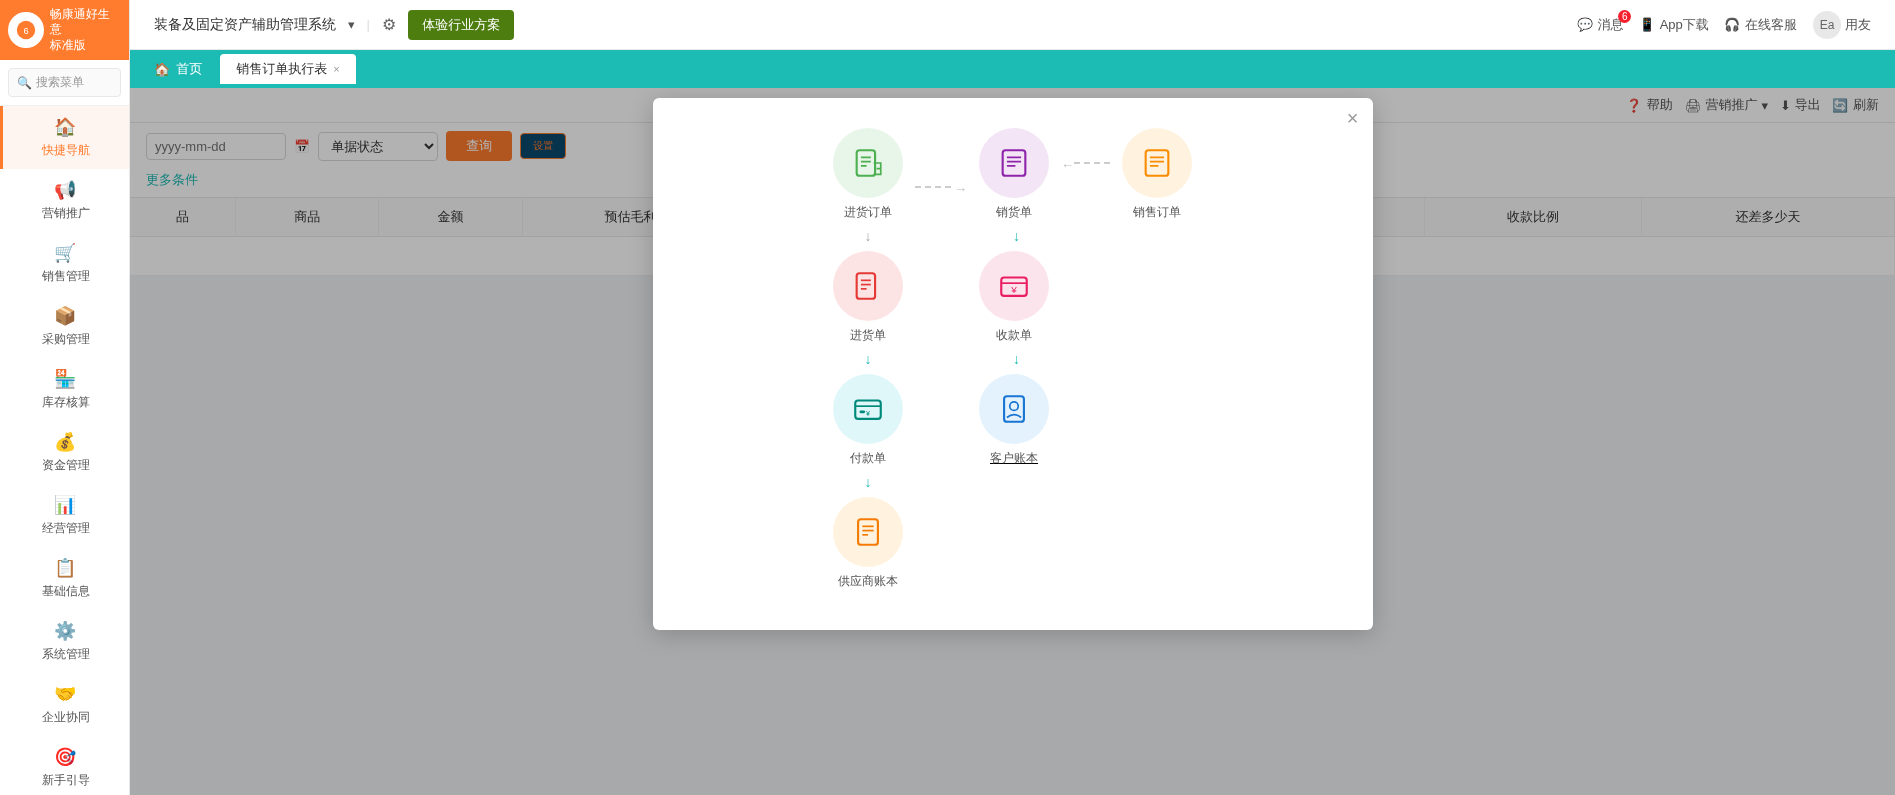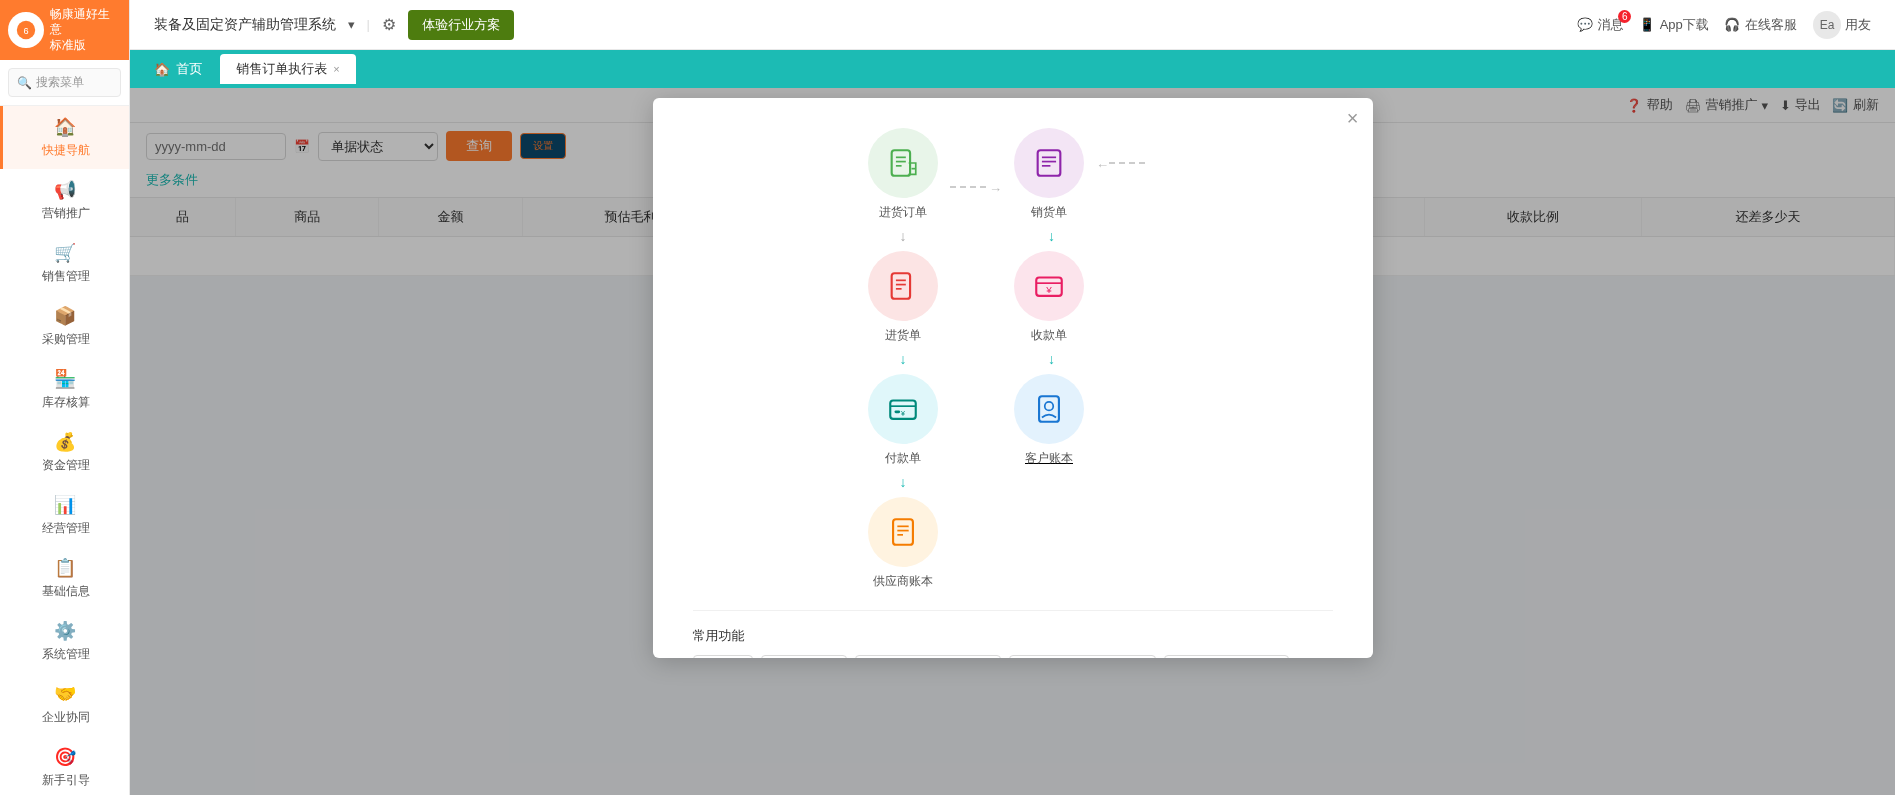--- a/index.html
+++ b/index.html
@@ -360,20 +360,31 @@
                           <line x1="7" y1="11" x2="17" y2="11" stroke="#8e24aa" stroke-width="1.2"></line>
                           <line x1="7" y1="14" x2="13" y2="14" stroke="#8e24aa" stroke-width="1.2"></line>
                         </svg>
                     </div>
                     <span class="flow-label">销货单</span>
                   </div>
                   <div style="display:flex;align-items:center;height:70px;margin:0 12px;">
                     <span style="color:#bbb;font-size:13px;">←</span>
                     <div style="width:36px;height:0;border-top:2px dashed #ccc;"></div>
                   </div>
+                  <div class="flow-node">
+                    <div class="flow-circle fc-orange">
+                      <svg width="34" height="34" viewBox="0 0 24 24" fill="none">
+                          <rect x="4" y="3" width="16" height="18" rx="2" stroke="#fb8c00" stroke-width="1.5" fill="#fff3e0"></rect>
+                          <line x1="7" y1="8" x2="17" y2="8" stroke="#fb8c00" stroke-width="1.2"></line>
+                          <line x1="7" y1="11" x2="17" y2="11" stroke="#fb8c00" stroke-width="1.2"></line>
+                          <line x1="7" y1="14" x2="13" y2="14" stroke="#fb8c00" stroke-width="1.2"></line>
+                        </svg>
+                    </div>
+                    <span class="flow-label">销售订单</span>
+                  </div>
                 </div>
 
                 <div class="arrow-down-area" style="align-self:flex-start;padding-left:34px;">
                   <span style="color:#1cbbb4;font-size:14px;">↓</span>
                 </div>
 
                 <div class="flow-node" style="align-self:flex-start;">
                   <div class="flow-circle fc-pink">
                     <svg width="34" height="34" viewBox="0 0 24 24" fill="none">
                         <rect x="3" y="6" width="18" height="13" rx="2" stroke="#e91e63" stroke-width="1.5" fill="#fce4ec"></rect>
@@ -394,31 +405,19 @@
                         <rect x="5" y="3" width="14" height="18" rx="2" stroke="#1976d2" stroke-width="1.5" fill="#e3f2fd"></rect>
                         <circle cx="12" cy="10" r="3" stroke="#1976d2" stroke-width="1.2" fill="none"></circle>
                         <path d="M7 18 Q12 14 17 18" stroke="#1976d2" stroke-width="1.2" fill="none"></path>
                       </svg>
                   </div>
                   <span class="flow-label">客户账本</span>
                 </div>
               </div>
             </div>
 
-            <div class="common-functions">
-              <div class="common-title">常用功能</div>
-              <div class="func-btns">
-                <button class="func-btn">商品</button>
-                <button class="func-btn">往来单位</button>
-                <button class="func-btn">现存量(库存状况表)</button>
-                <button class="func-btn">现存量(库存分布表)</button>
-                <button class="func-btn">销售毛利分析表</button>
-
-              </div>
-
-            </div>
           </div>
 
         </div>
       </div>
     </div>
   </div>
 </div>
 
 </body></html>

